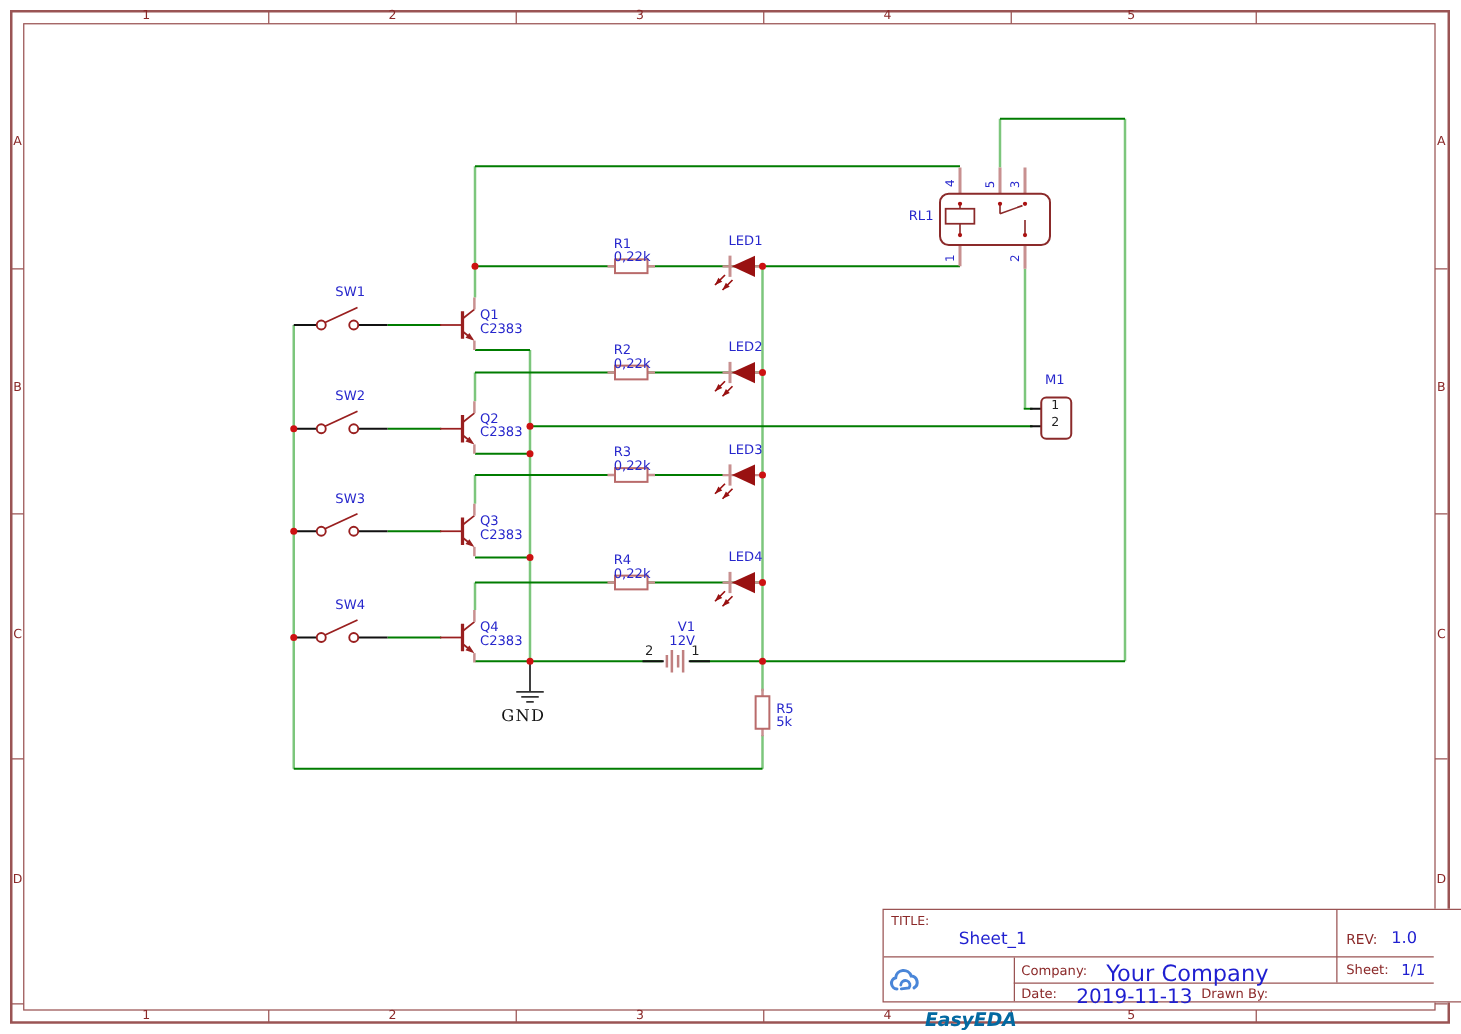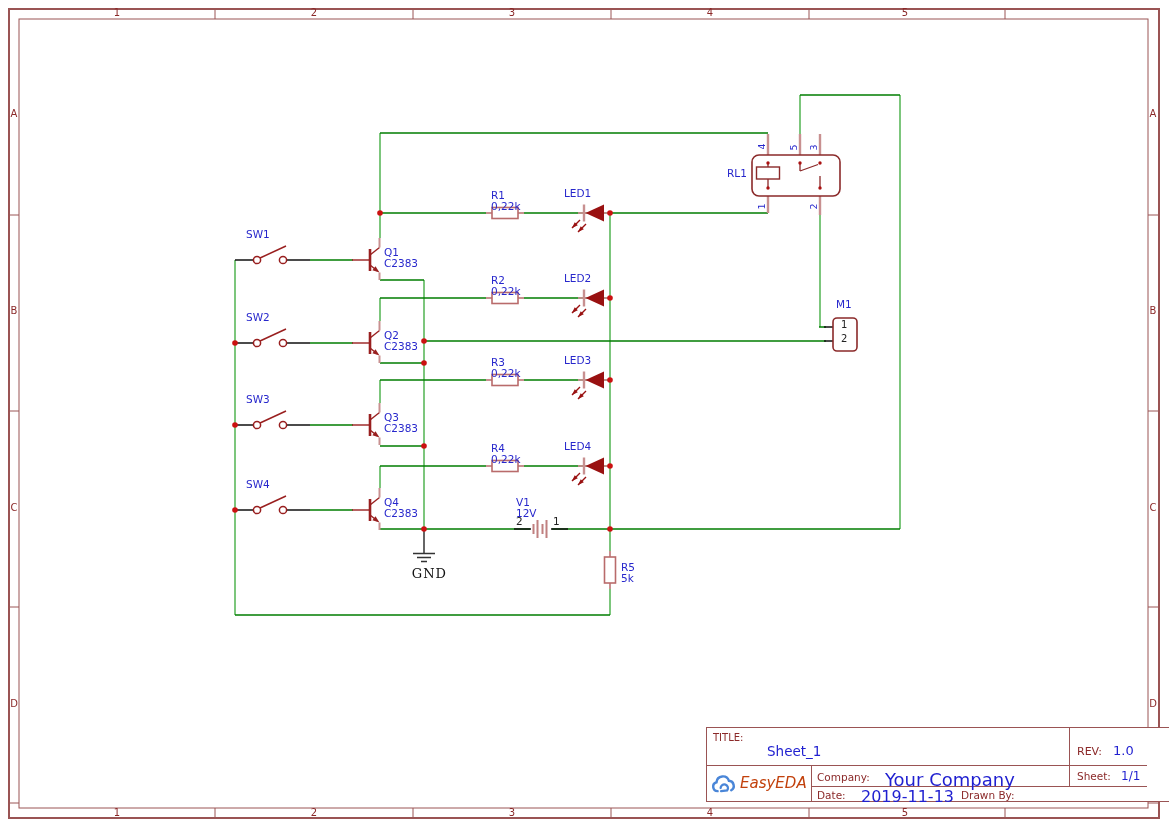--- a/index.html
+++ b/index.html
@@ -1,35 +1,35 @@
 <!DOCTYPE html>
 <html><head>
 <meta charset="utf-8">
 <style>
   html,body{margin:0;padding:0;background:#fff;}
   #stage{position:relative;width:1169px;height:827px;background:#fff;overflow:hidden;
          font-family:"DejaVu Sans",sans-serif;}
   #wires-svg{position:absolute;left:0;top:0;}
   .lbl{position:absolute;font-size:10.5px;color:#2727cc;white-space:nowrap;line-height:1.05;}
-  .lbl.ctr{text-align:left;}
+  .lbl.ctr{text-align:right;}
   .rul{position:absolute;width:22px;margin-left:-11px;text-align:center;
        font-size:10px;color:#8b2929;}
   .pinnum{position:absolute;width:14px;height:11px;text-align:center;font-size:9.5px;
           color:#2727cc;transform:rotate(-90deg);line-height:11px;}
   .dk{color:#222;}
   .gnd-lbl{position:absolute;font-family:"DejaVu Serif",serif;font-size:13px;color:#111;
-           letter-spacing:1px;text-align:right;width:46px;}
+           letter-spacing:1px;text-align:left;width:46px;}
   
   .tb{position:absolute;left:706px;top:727px;width:498px;height:75px;
       border:1px solid #9a5454;background:#fff;box-sizing:border-box;}
   .tb .line{position:absolute;background:#9a5454;}
   .tb-txt{position:absolute;white-space:nowrap;}
   .red{color:#8b2929;}
   .blue{color:#1f1fd0;}
-  .logo-text{font-style:italic;font-weight:normal;font-size:15px;color:#c2410c;}
+  .logo-text{font-style:italic;font-weight:bold;font-size:15px;color:#0369a1;margin-top:33px;}
 </style>
 </head>
 <body>
 
 <div id="stage">
 
   <svg id="wires-svg" width="1169" height="827" viewBox="0 0 1169 827">
     <defs>
       <g id="sym-sw">
         <path d="M3,-2 L29,-14" stroke="#991f1f" stroke-width="1.5" fill="none"></path>

